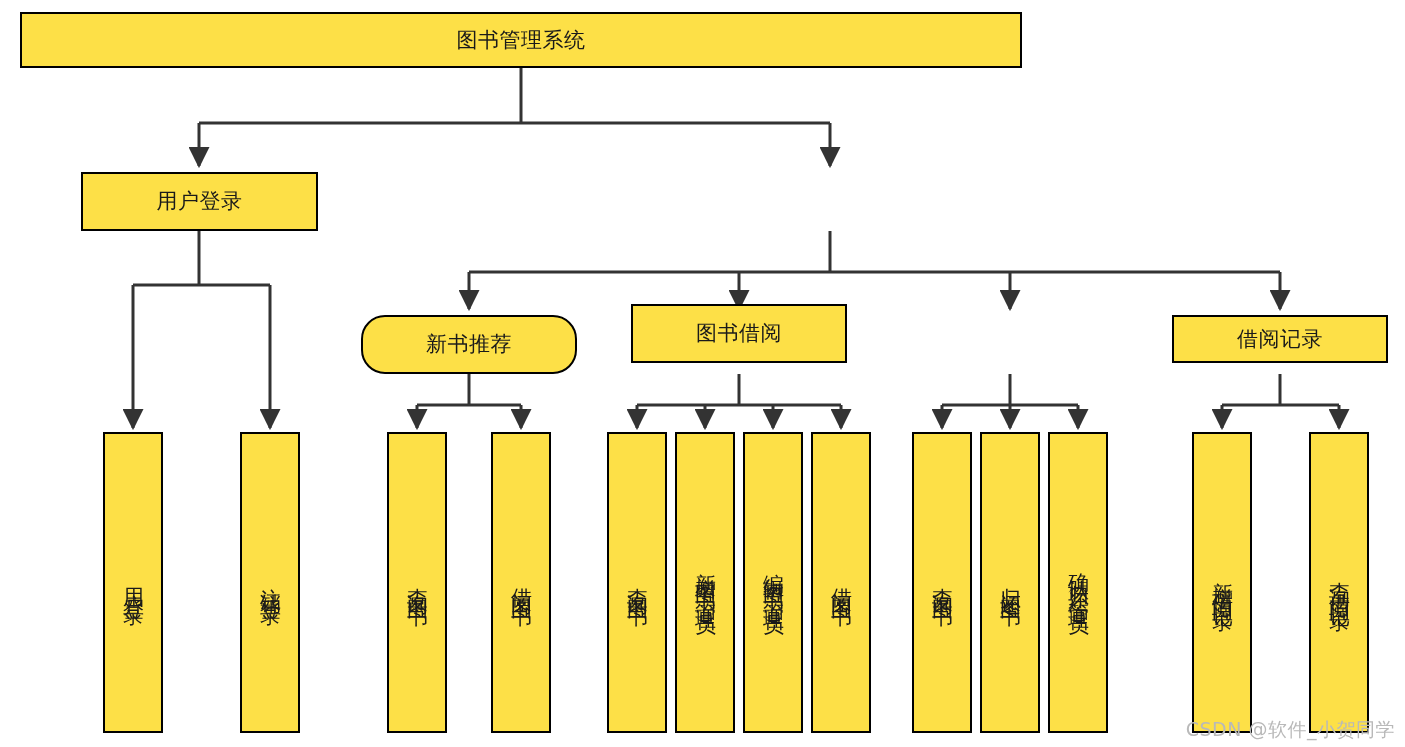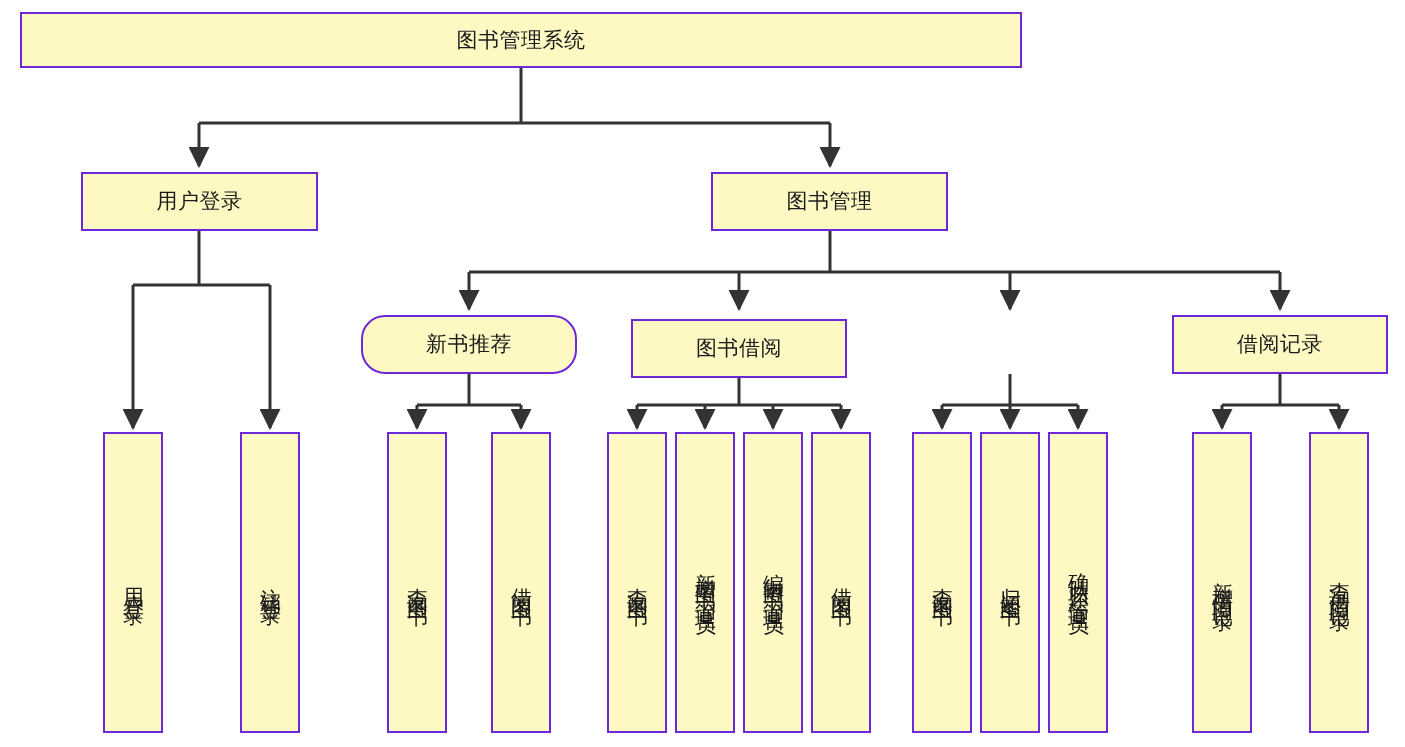--- a/index.html
+++ b/index.html
@@ -22,22 +22,22 @@
     position: absolute;
     left: 0;
     top: 0;
     width: 1405px;
     height: 747px;
     pointer-events: none;
   }
   .node {
     position: absolute;
     box-sizing: border-box;
-    background: #fef9c3;
-    border: 2px solid #6d28d9;
+    background: #fde047;
+    border: 2px solid #000000;
     display: flex;
     align-items: center;
     justify-content: center;
     color: #1a1a1a;
   }
   .node.h {
     font-size: 21px;
     line-height: 1.25;
     letter-spacing: 0.5px;
   }
@@ -122,31 +122,28 @@
     </g>
   </svg>
 
   <div class="node h" style="left:20px; top:12px; width:1002px; height:56px;">
     <span class="htext">图书管理系统</span>
   </div>
 
   <div class="node h" style="left:81px; top:172px; width:237px; height:59px;">
     <span class="htext">用户登录</span>
   </div>
-  <div class="node h" style="left:711px; top:172px; width:237px; height:59px;">
-    <span class="htext">图书管理</span>
-  </div>
 
   <div class="node h" style="left:361px; top:315px; width:216px; height:59px;border-radius:24px;">
     <span class="htext">新书推荐</span>
   </div>
-  <div class="node h" style="left:631px; top:319px; width:216px; height:59px;">
+  <div class="node h" style="left:631px; top:304px; width:216px; height:59px;">
     <span class="htext">图书借阅</span>
   </div>
-  <div class="node h" style="left:1172px; top:315px; width:216px; height:59px;">
+  <div class="node h" style="left:1172px; top:315px; width:216px; height:48px;">
     <span class="htext">借阅记录</span>
   </div>
 
   <div class="node v" style="left:103px; top:432px; width:60px; height:301px;">
     <span class="vtext">用户登录</span>
   </div>
   <div class="node v" style="left:240px; top:432px; width:60px; height:301px;">
     <span class="vtext">注销登录</span>
   </div>
 
@@ -180,14 +177,15 @@
     <span class="vtext">确认归还（管理员）</span>
   </div>
 
   <div class="node v" style="left:1192px; top:432px; width:60px; height:301px;">
     <span class="vtext">新增借阅记录</span>
   </div>
   <div class="node v" style="left:1309px; top:432px; width:60px; height:301px;">
     <span class="vtext">查询借阅记录</span>
   </div>
 
+  <div id="watermark">CSDN @软件_小贺同学</div>
 
 </div>
 
 </body></html>

